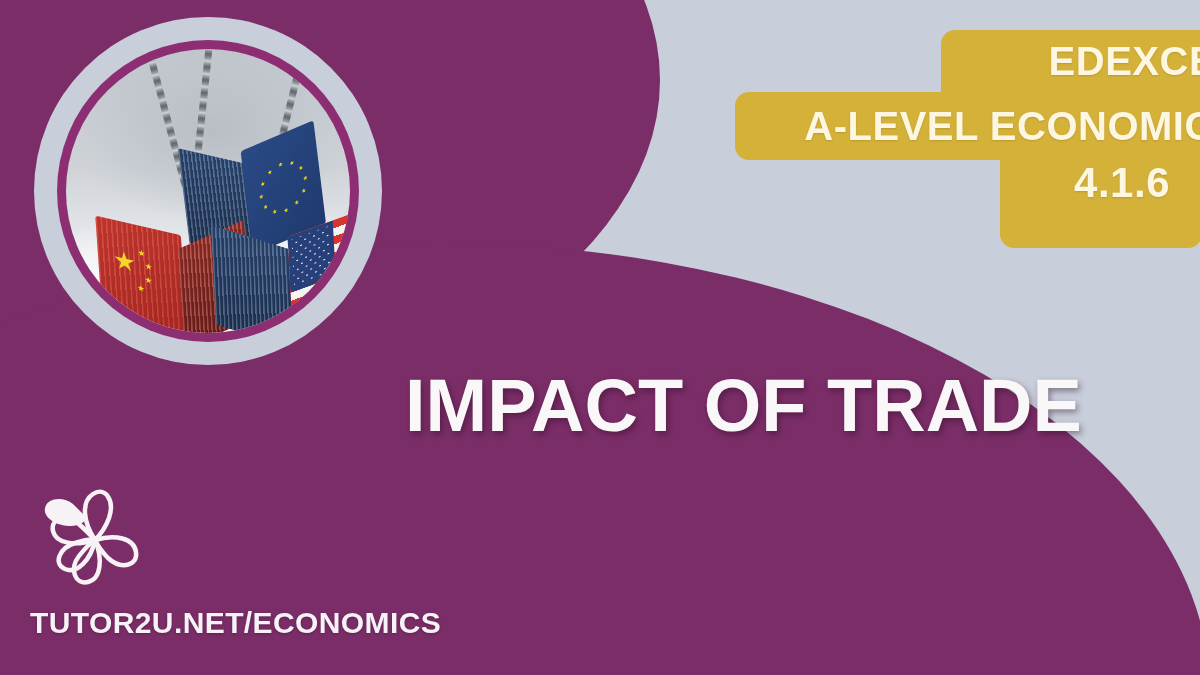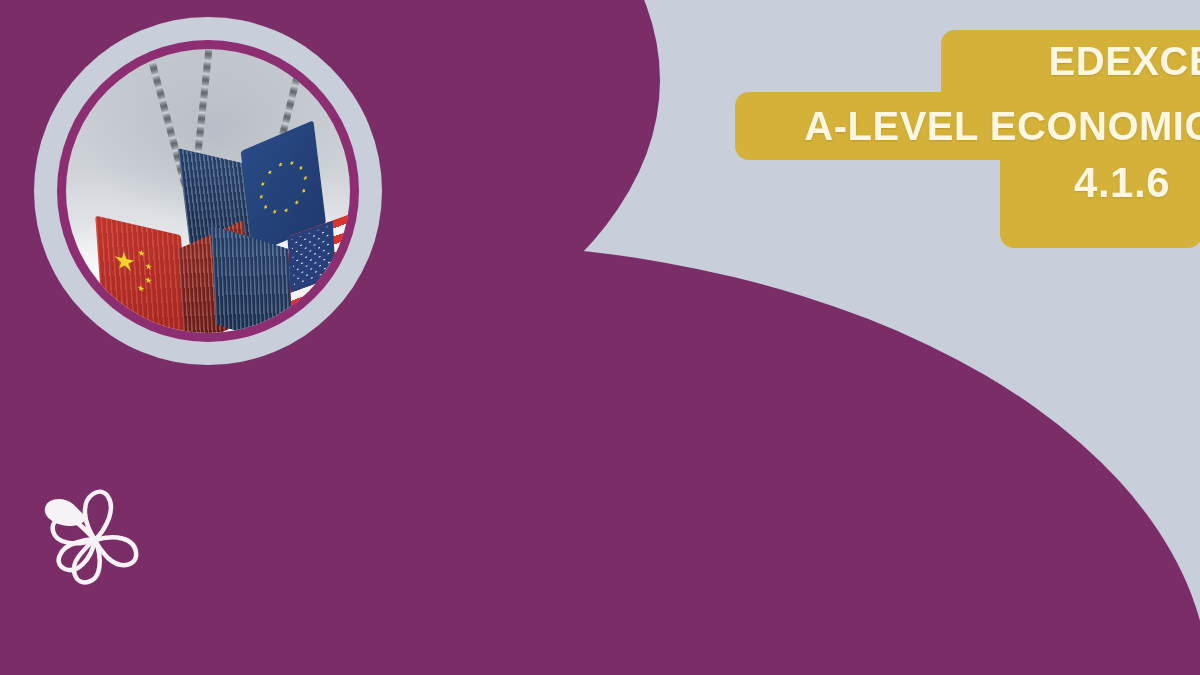--- a/index.html
+++ b/index.html
@@ -364,29 +364,31 @@
     <div class="badge badge-2">
       <span>A-LEVEL ECONOMICS</span>
     </div>
     <div class="notch notch-a"></div>
     <div class="badge badge-3">
       <span>4.1.6</span>
     </div>
   </div>
 
   <div class="headline">
+    <span class="l1">IMPACT OF TRADE</span>
   </div>
 
   <div class="logo">
     <svg viewBox="0 0 124 116" width="124" height="116" aria-hidden="true">
       <g fill="none" stroke="#f7f2f5" stroke-width="4.5">
         <path d="M62 58 C 50 40, 48 20, 60 12 C 72 4, 82 18, 76 36 C 72 47, 66 54, 62 58 Z"></path>
         <path d="M62 58 C 82 52, 101 56, 103 70 C 105 84, 88 88, 75 76 C 68 69, 64 62, 62 58 Z"></path>
         <path d="M62 58 C 70 77, 68 97, 55 100 C 42 103, 36 87, 46 74 C 53 65, 59 60, 62 58 Z"></path>
         <path d="M62 58 C 42 64, 23 62, 20 49 C 17 36, 34 31, 47 43 C 56 51, 60 56, 62 58 Z"></path>
         <path d="M62 58 C 58 78, 44 92, 32 87 C 20 82, 26 66, 42 61 C 52 58, 59 57, 62 58 Z"></path>
       </g>
       <path d="M40 22 C 30 14, 14 16, 12 26 C 10 36, 24 44, 38 44 C 46 44, 52 40, 54 36 Z" fill="#f7f2f5"></path>
     </svg>
   </div>
 
+  <div class="footer-url">TUTOR2U.NET/ECONOMICS</div>
 
 </div>
 
 </body></html>

